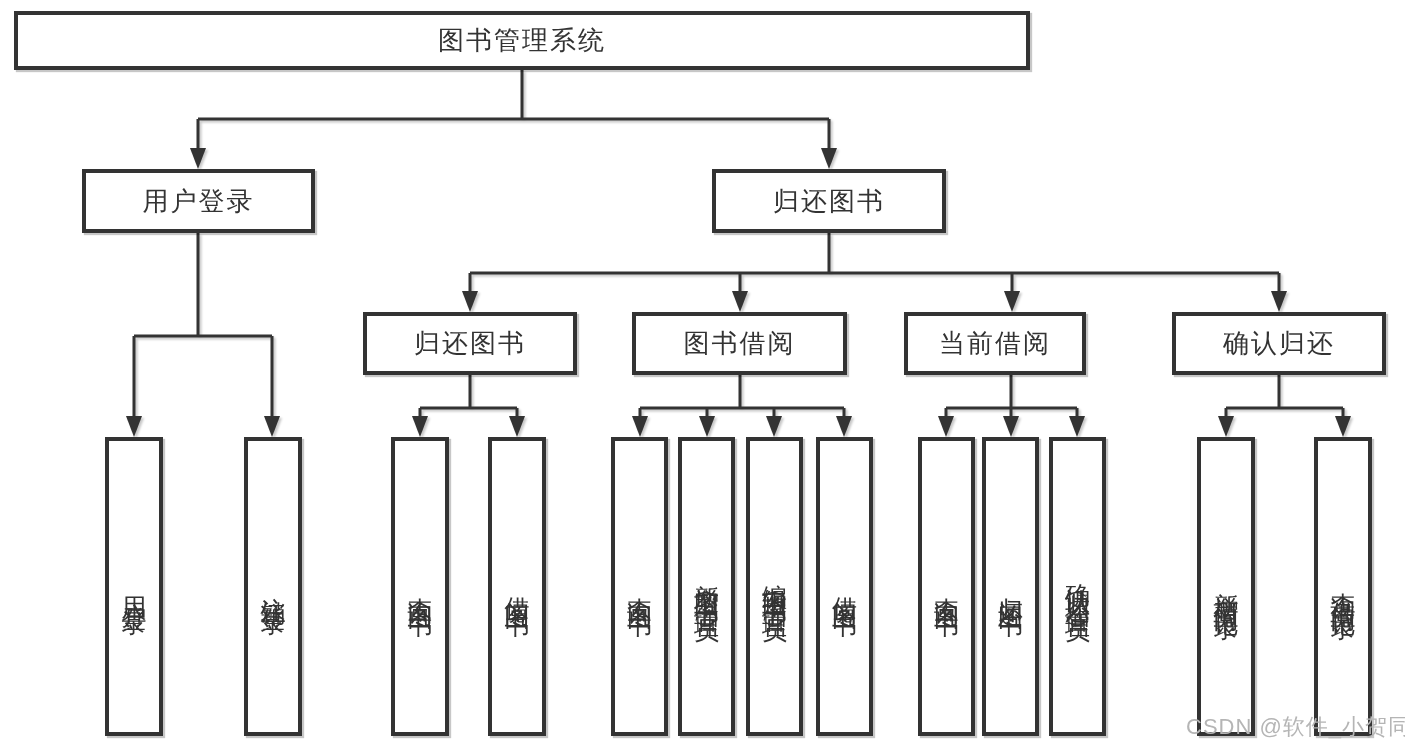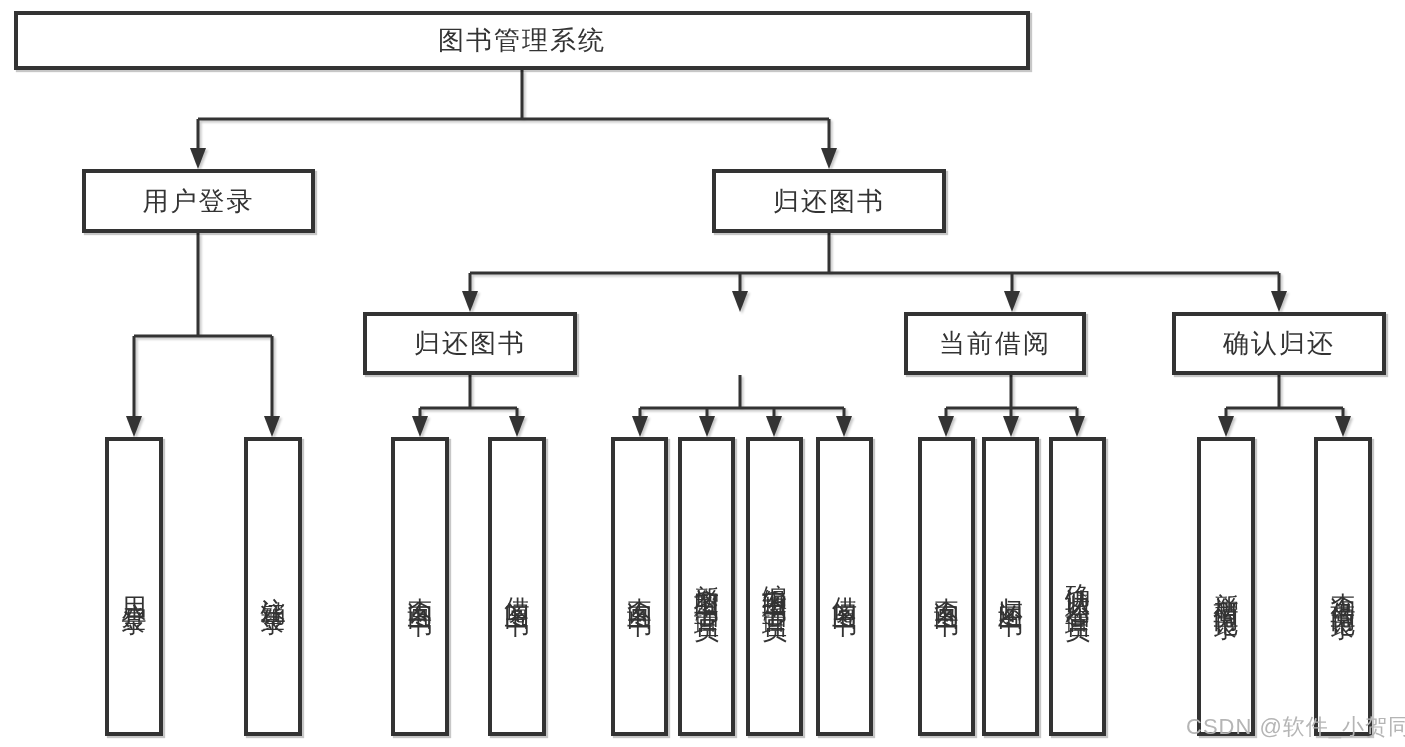--- a/index.html
+++ b/index.html
@@ -108,20 +108,23 @@
   <div class="node node-h" style="left:82px; top:169px; width:233px; height:64px;">
     <span>用户登录</span>
   </div>
   <div class="node node-h" style="left:712px; top:169px; width:234px; height:64px;">
     <span>归还图书</span>
   </div>
 
   <div class="node node-h" style="left:363px; top:312px; width:214px; height:63px;">
     <span>归还图书</span>
   </div>
+  <div class="node node-h" style="left:632px; top:312px; width:215px; height:63px;">
+    <span>图书借阅</span>
+  </div>
   <div class="node node-h" style="left:904px; top:312px; width:182px; height:63px;">
     <span>当前借阅</span>
   </div>
   <div class="node node-h" style="left:1172px; top:312px; width:214px; height:63px;">
     <span>确认归还</span>
   </div>
 
   <div class="node node-v" style="left:105px; top:437px; width:58px; height:299px;">
     <span>用户登录</span>
   </div>

